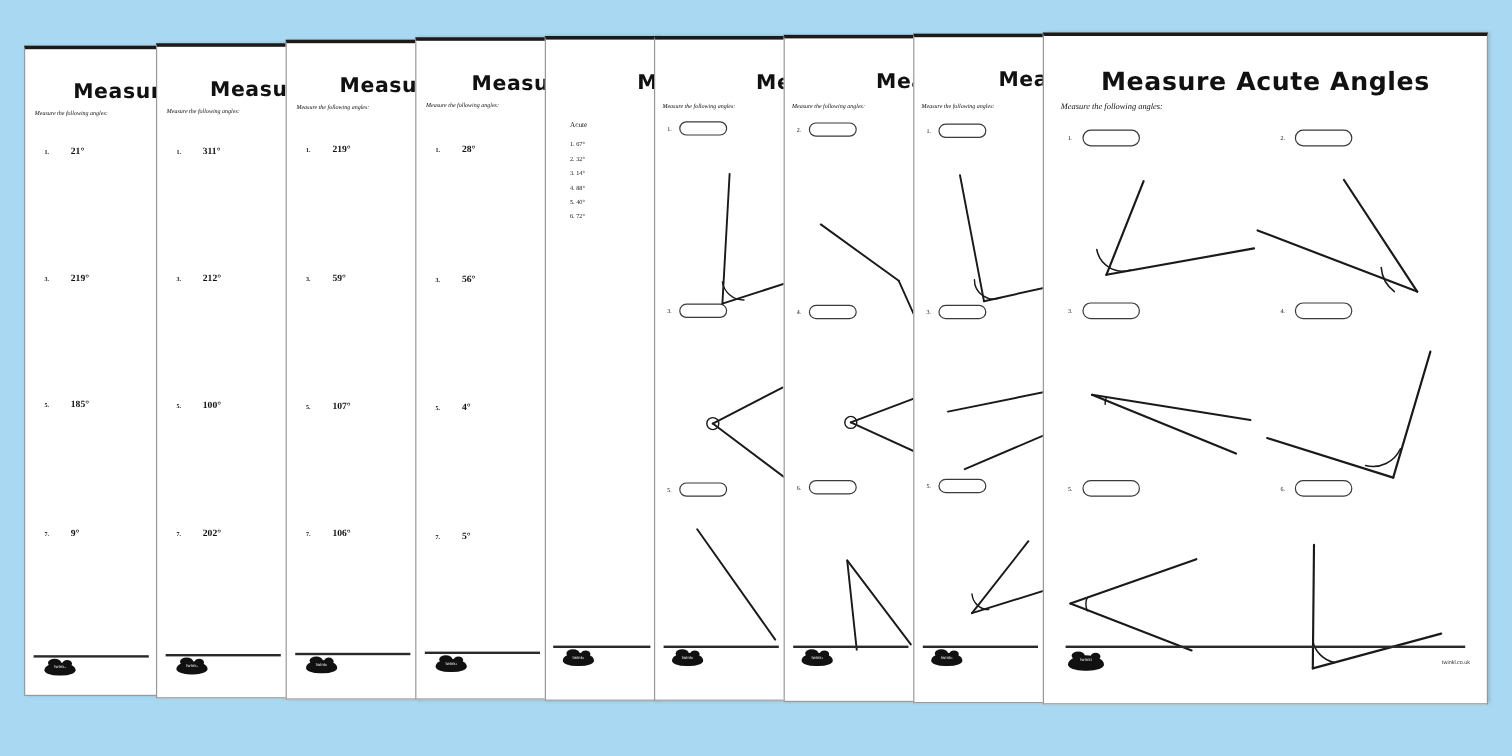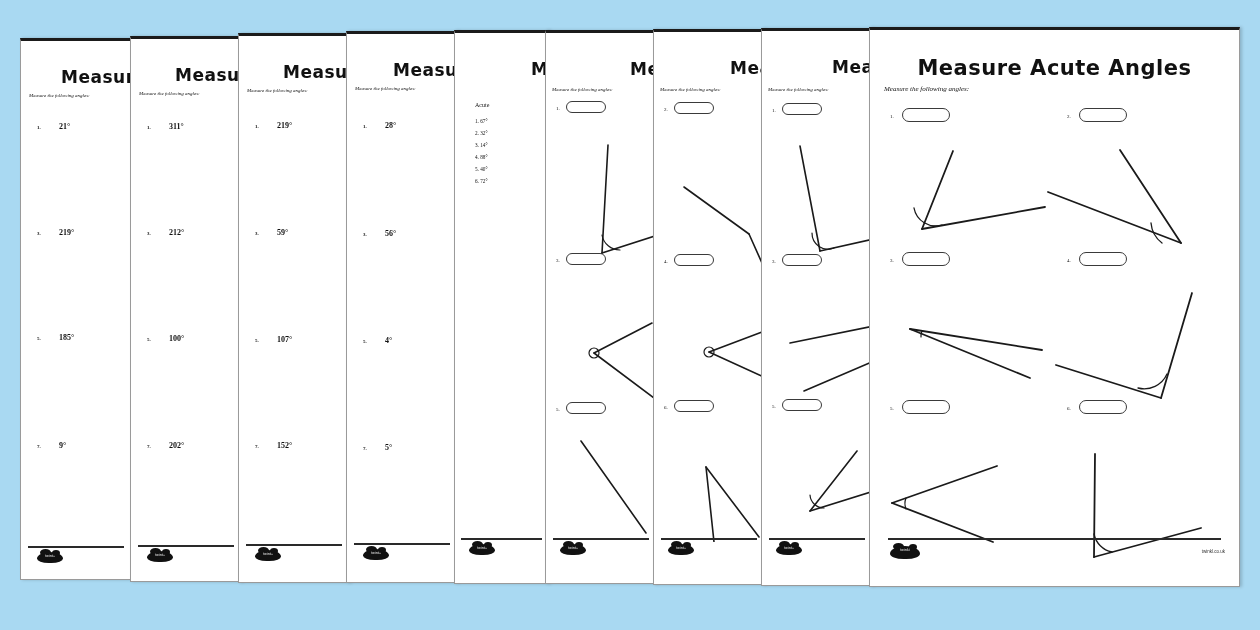--- a/index.html
+++ b/index.html
@@ -202,21 +202,21 @@
       <div class="ans-row" style="left:16px; top:78px;">
         <span class="ans-num">1.</span><span class="ans-val">219°</span>
       </div>
       <div class="ans-row" style="left:16px; top:185px;">
         <span class="ans-num">3.</span><span class="ans-val">59°</span>
       </div>
       <div class="ans-row" style="left:16px; top:292px;">
         <span class="ans-num">5.</span><span class="ans-val">107°</span>
       </div>
       <div class="ans-row" style="left:16px; top:398px;">
-        <span class="ans-num">7.</span><span class="ans-val">152°</span>
+        <span class="ans-num">7.</span><span class="ans-val">106°</span>
       </div>
 
       <div class="footer-rule" style="top:508px;"></div>
       <div class="logo" style="left:16px; top:514px;">
         <div class="logo-text">twinkl</div>
       </div>
     </div>
   </div>
 
   <div class="sheet stack" id="s6" style="left:346px; top:31px; width:112px; height:552px;">

